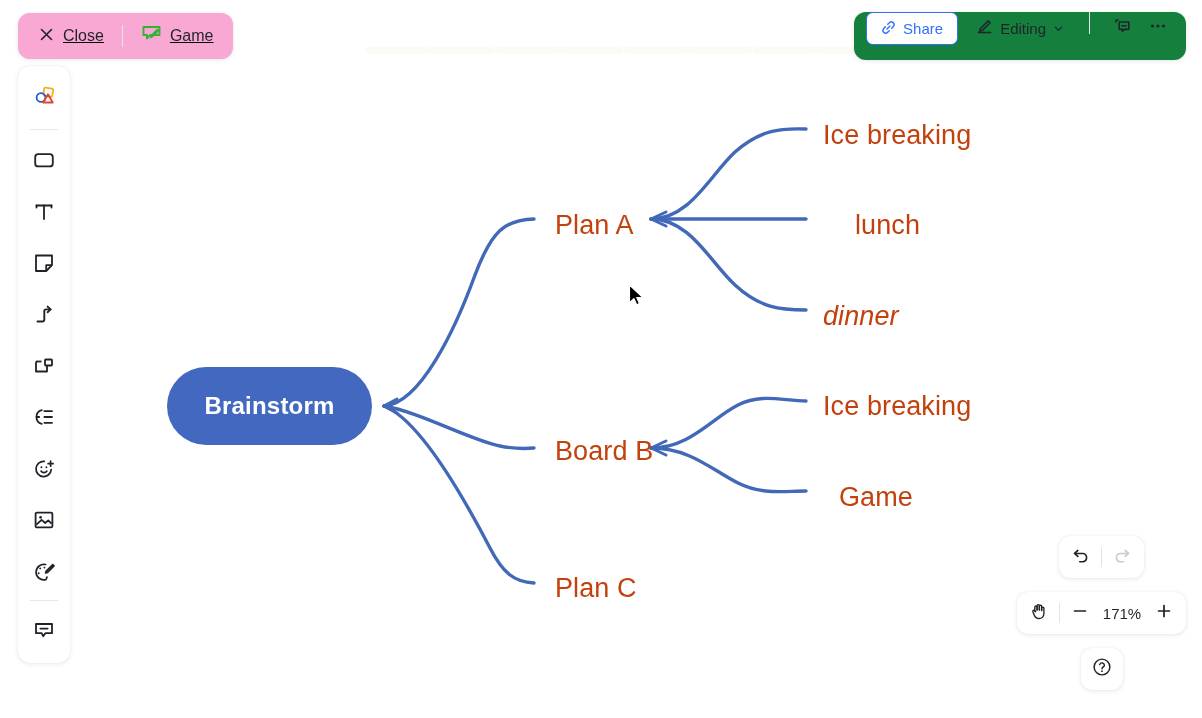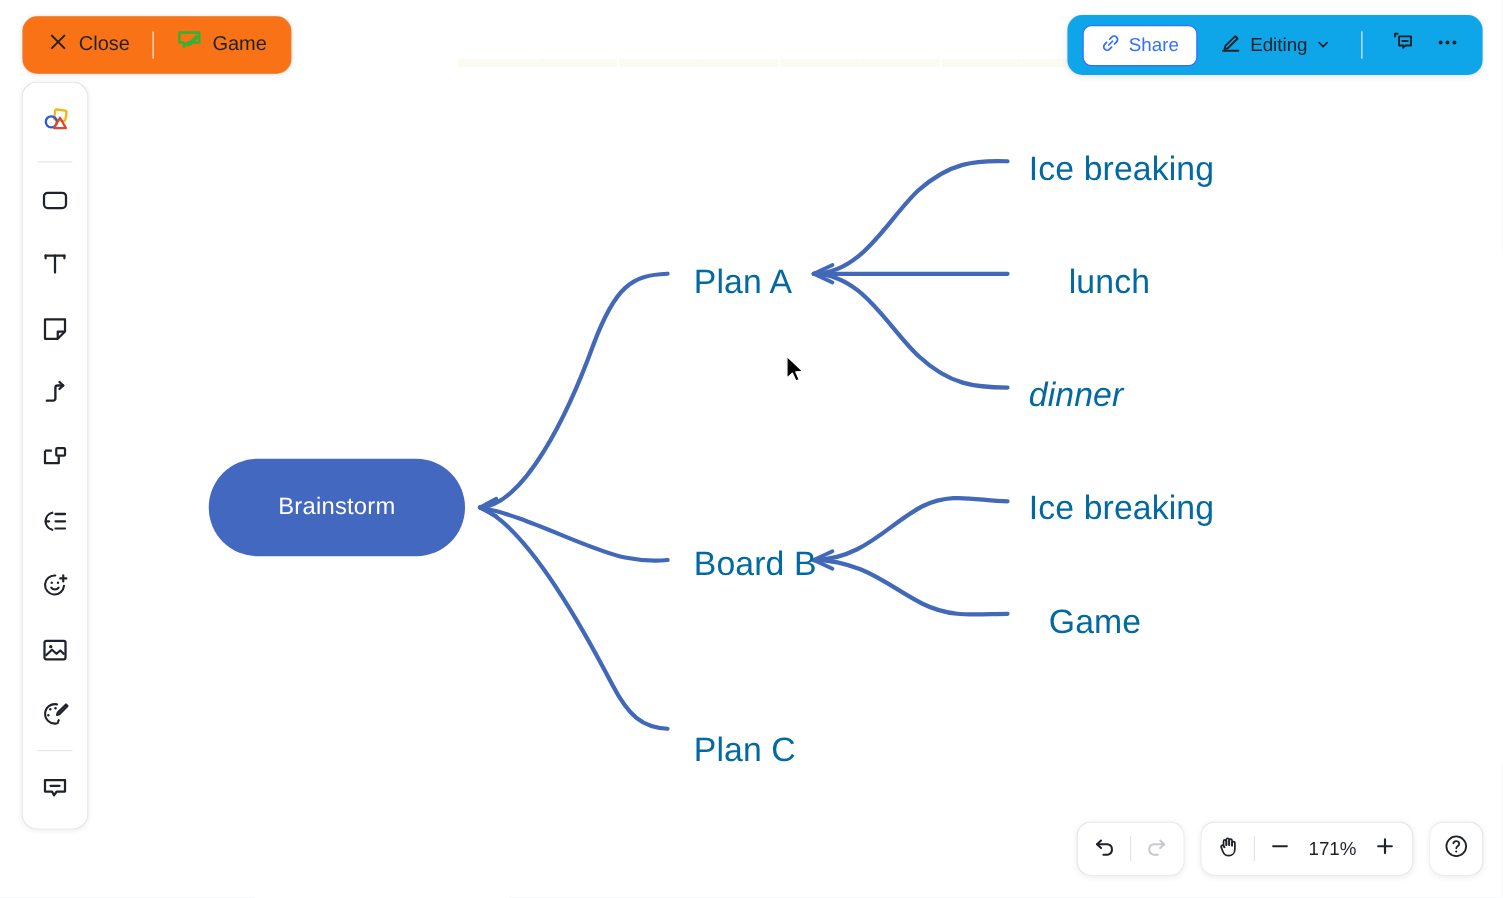--- a/index.html
+++ b/index.html
@@ -32,55 +32,56 @@
   .ghost-row {
     position: absolute;
     height: 7px;
     width: 64px;
     background: #fcfbf3;
     border-radius: 2px;
   }
 
   .node-label {
     position: absolute;
-    color: #0369a1;
+    color: #c2410c;
     font-size: 27px;
     line-height: 32px;
     white-space: nowrap;
     font-weight: 400;
     letter-spacing: 0.1px;
   }
 
   .root-node {
     position: absolute;
     left: 167px; top: 367px;
     width: 205px; height: 78px;
     background: #4368c0;
     border-radius: 39px;
     display: flex;
     align-items: center;
     justify-content: center;
     color: #ffffff;
-    font-size: 19px;
-    font-weight: 400;
+    font-size: 24px;
+    font-weight: 700;
     letter-spacing: 0.2px;
   }
 
   
   #topleft-bar {
     position: absolute;
     left: 18px; top: 13px;
     height: 46px;
-    background: #f97316;
+    background: #f9a8d4;
     border-radius: 12px;
     display: flex;
     align-items: center;
     padding: 0 14px;
     box-shadow: 0 1px 5px rgba(0,0,0,0.09), 0 0 1px rgba(0,0,0,0.12);
     z-index: 30;
+    text-decoration: underline;
   }
   .tb-item {
     display: flex;
     align-items: center;
     gap: 8px;
     height: 32px;
     padding: 0 6px;
     border-radius: 6px;
     cursor: pointer;
     font-size: 16px;
@@ -90,24 +91,23 @@
     width: 1px; height: 22px;
     background: #e3e5e8;
     margin: 0 12px;
   }
 
   
   #topright-bar {
     position: absolute;
     right: 16px; top: 12px;
     height: 48px;
-    background: #0ea5e9;
+    background: #15803d;
     border-radius: 12px;
     display: flex;
-    align-items: center;
     padding: 0 12px;
     box-shadow: 0 1px 5px rgba(0,0,0,0.09), 0 0 1px rgba(0,0,0,0.12);
     z-index: 30;
     gap: 4px;
   }
   #share-button {
     display: flex;
     align-items: center;
     gap: 7px;
     height: 33px;
@@ -169,25 +169,26 @@
   .side-div {
     width: 28px;
     height: 1px;
     background: #e6e7ea;
     margin: 5px 0 6px 0;
   }
 
   
   #bottom-bar {
     position: absolute;
-    right: 16px; bottom: 18px;
+    right: 16px; bottom: 28px;
     display: flex;
     align-items: center;
     gap: 14px;
     z-index: 30;
+    flex-direction: column;
   }
   .pod {
     background: #ffffff;
     border-radius: 11px;
     height: 42px;
     display: flex;
     align-items: center;
     box-shadow: 0 1px 5px rgba(0,0,0,0.09), 0 0 1px rgba(0,0,0,0.12);
     padding: 0 6px;
   }
@@ -252,21 +253,21 @@
         <path d="M651 448 C 690 448, 712 418, 738 405 C 762 393, 783 401, 806 401"></path>
         <path d="M651 448 C 690 448, 712 470, 738 483 C 762 495, 783 491, 806 491"></path>
         <path d="M651 448 L 666 441 M651 448 L 666 455" stroke-width="3"></path>
       </g>
     </svg>
 
     <div class="root-node">Brainstorm</div>
 
     <div class="node-label" style="left:555px; top:209px;">Plan A</div>
     <div class="node-label" style="left:555px; top:435px;">Board B</div>
-    <div class="node-label" style="left:555px; top:584px;text-align:center;">Plan C</div>
+    <div class="node-label" style="left:555px; top:572px;text-align:center;">Plan C</div>
 
     <div class="node-label" style="left:823px; top:119px;">Ice breaking</div>
     <div class="node-label" style="left:855px; top:209px;">lunch</div>
     <div class="node-label" style="left:823px; top:300px;font-style:italic;">dinner</div>
 
     <div class="node-label" style="left:823px; top:390px;">Ice breaking</div>
     <div class="node-label" style="left:823px; top:481px;margin-left:16px;">Game</div>
   </div>
 
   <div id="topleft-bar">

